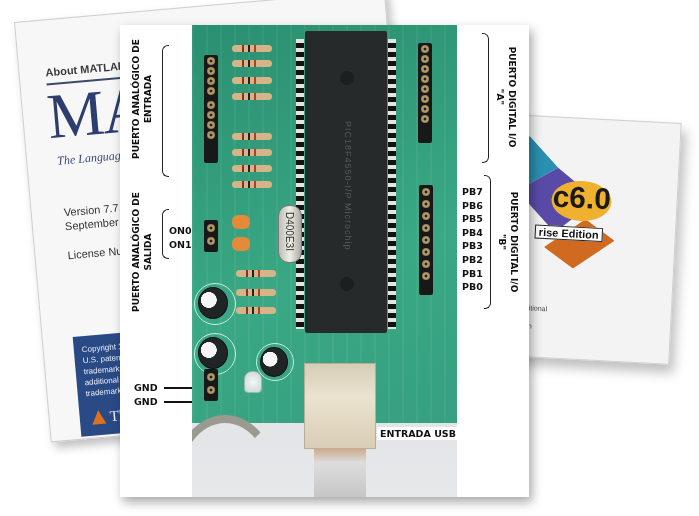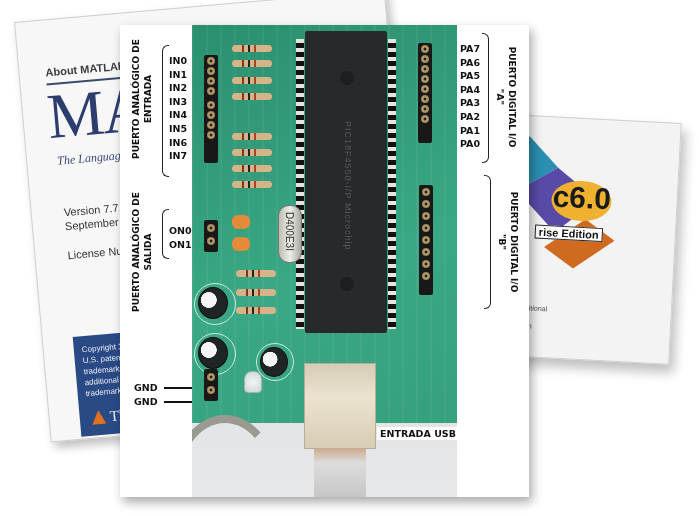--- a/index.html
+++ b/index.html
@@ -109,30 +109,20 @@
   <div class="small2">n</div>
 </div>
 
 <div class="card-center">
 
   <div class="vlbl ccw" style="left:-38px; top:62px; width:120px;">
     <div>PUERTO ANALÓGICO DE</div>
     <div>ENTRADA</div>
   </div>
   <div class="brace l" style="left:42px; top:20px; height:130px;"></div>
-  <div class="lbl" style="left:49px; top:29px;">
-    <div>IN0</div>
-    <div>IN1</div>
-    <div>IN2</div>
-    <div>IN3</div>
-    <div>IN4</div>
-    <div>IN5</div>
-    <div>IN6</div>
-    <div>IN7</div>
-  </div>
 
   <div class="vlbl ccw" style="left:-38px; top:215px; width:120px;">
     <div>PUERTO ANALÓGICO DE</div>
     <div>SALIDA</div>
   </div>
   <div class="brace l" style="left:42px; top:184px; height:48px;"></div>
   <div class="lbl" style="left:49px; top:199px;">
     <div>ON0</div>
     <div>ON1</div>
   </div>
@@ -221,36 +211,36 @@
         <div class="pin" style="margin-top:4px"></div>
           <div class="pin" style="margin-top:5px"></div>
       </div>
       <div class="led"></div>
     </div>
     <div class="cable"></div>
     <div class="usb"></div>
     <div class="usbplug"></div>
   </div>
 
-  <div class="lbl" style="left:340px; top:17px;">
-    <div>PA7</div>
-    <div>PA6</div>
-    <div>PA5</div>
-    <div>PA4</div>
-    <div>PA3</div>
-    <div>PA2</div>
-    <div>PA1</div>
-    <div>PA0</div>
-  </div>
   <div class="brace r" style="left:362px; top:8px; height:128px;"></div>
   <div class="vlbl cw" style="left:326px; top:60px; width:120px;">
     <div>PUERTO DIGITAL I/O</div>
     <div>"A"</div>
   </div>
 
+  <div class="lbl" style="left:342px; top:160px;">
+    <div>PB7</div>
+    <div>PB6</div>
+    <div>PB5</div>
+    <div>PB4</div>
+    <div>PB3</div>
+    <div>PB2</div>
+    <div>PB1</div>
+    <div>PB0</div>
+  </div>
   <div class="brace r" style="left:364px; top:150px; height:132px;"></div>
   <div class="vlbl cw" style="left:328px; top:205px; width:120px;">
     <div>PUERTO DIGITAL I/O</div>
     <div>"B"</div>
   </div>
 
   <div class="usb-label">ENTRADA USB</div>
 </div>
 
 </body></html>

